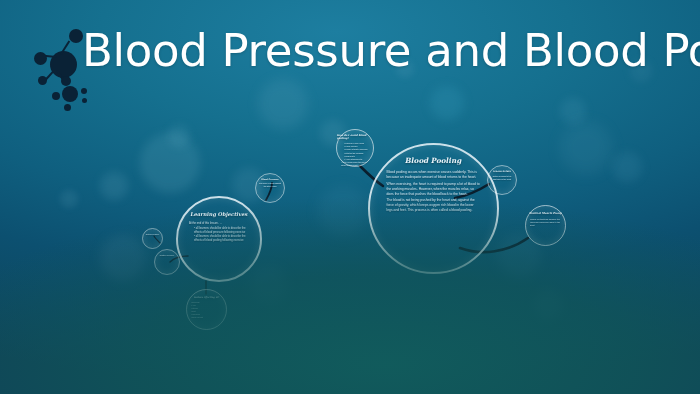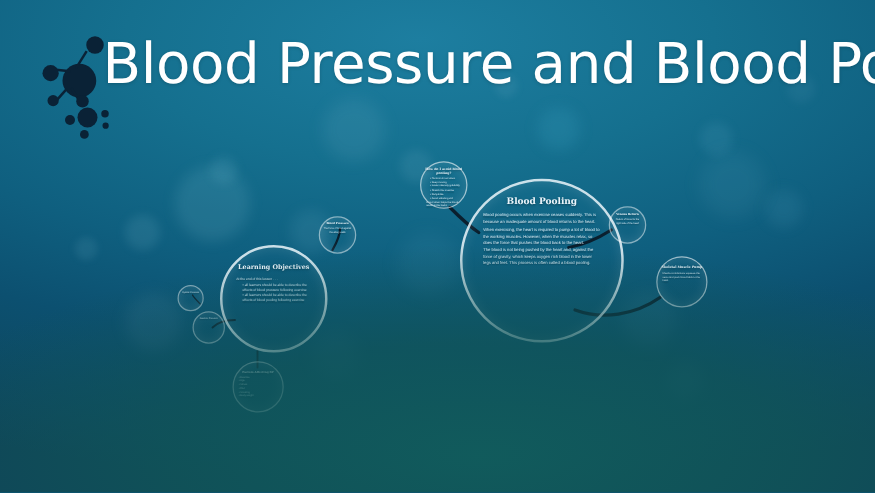--- a/index.html
+++ b/index.html
@@ -50,21 +50,21 @@
   }
   .frame.big{ border-width:2.4px; border-color:rgba(236,246,250,.85); }
   .frame.small{ border-width:1px; border-color:rgba(255,255,255,.6); }
   .frame.tiny{ border-width:0.8px; border-color:rgba(255,255,255,.5); }
 
   .fc{ position:absolute; inset:0; display:flex; flex-direction:column;
        align-items:center; justify-content:flex-start; }
 
   .hd{
     color:#eaf4fa; font-family:"DejaVu Serif", serif;
-    font-weight:700; text-align:center;
+    font-style:italic; font-weight:700; 
     text-shadow:0 1px 2px rgba(0,0,0,.35);
   }
   .bodytxt{
     color:#d7e9f2; text-align:left;
     font-family:"Liberation Sans", sans-serif;
     text-shadow:0 1px 1px rgba(0,0,0,.3);
   }
   .bodytxt p{ margin-bottom:.45em; }
   .bodytxt ul{ list-style:none; }
   .bodytxt li{ margin-bottom:.18em; }

